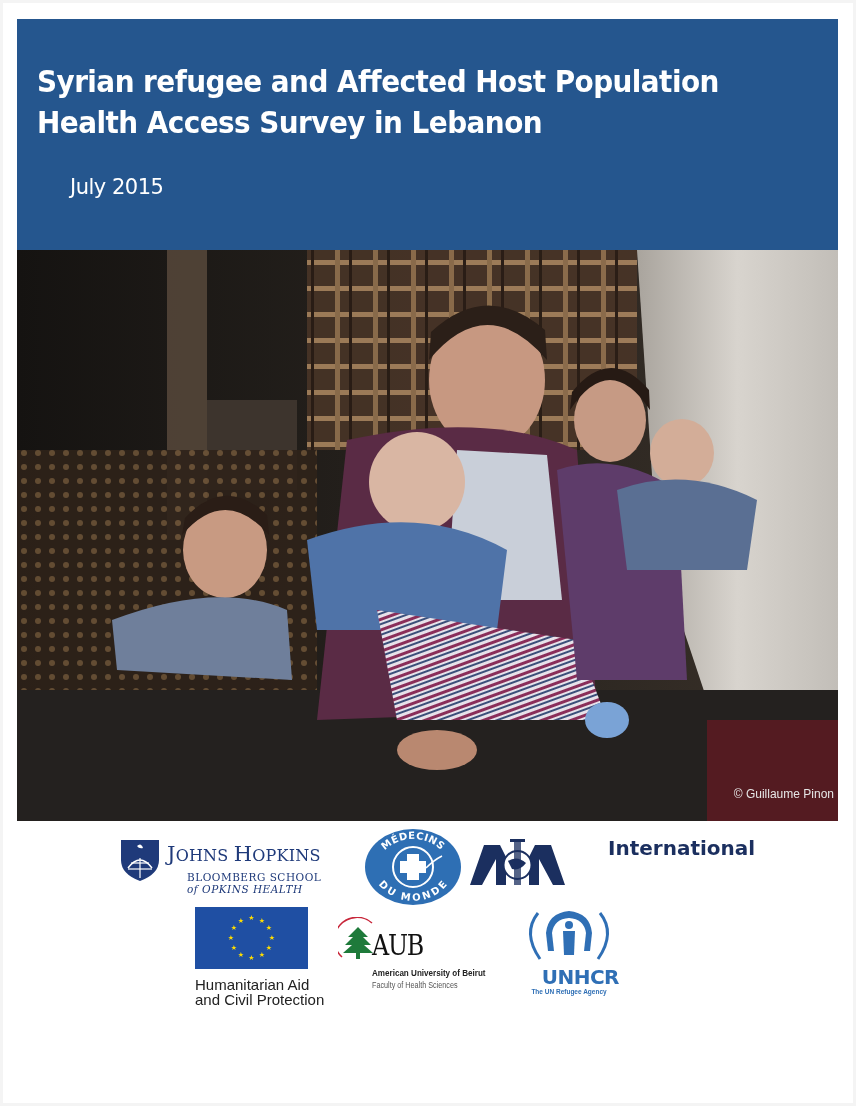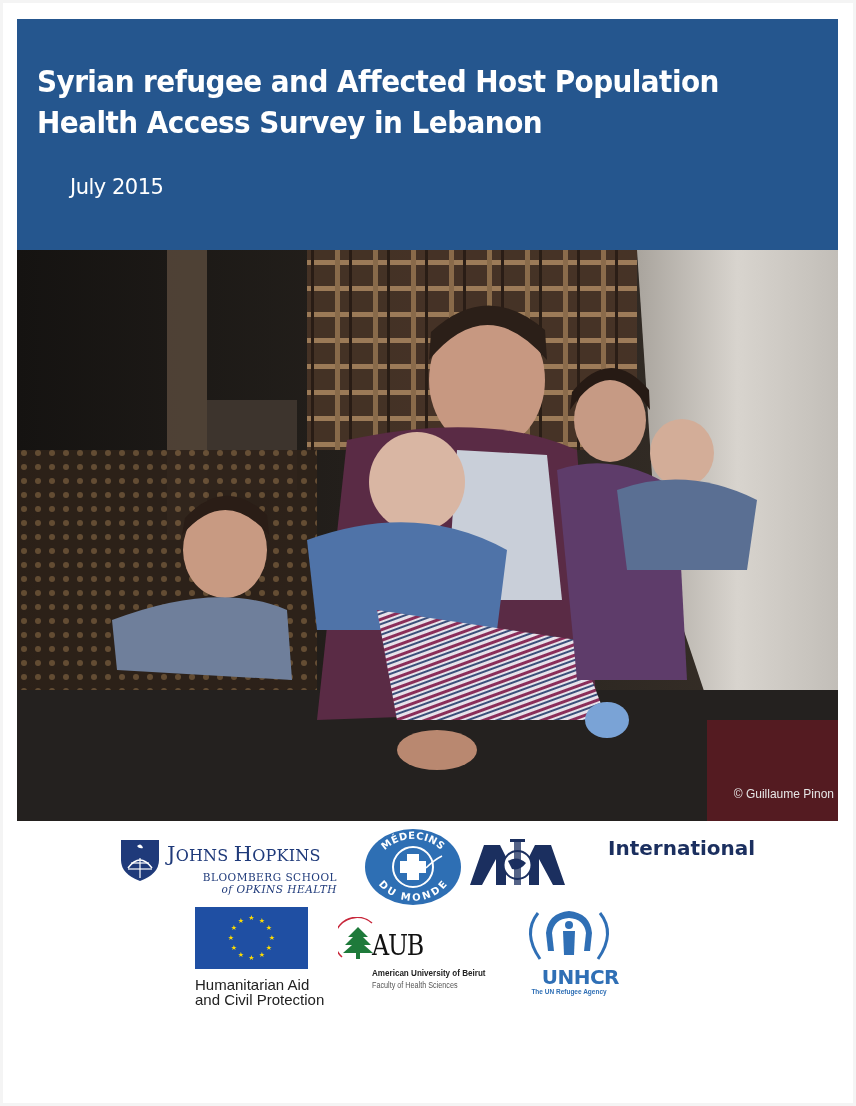--- a/index.html
+++ b/index.html
@@ -36,21 +36,21 @@
     font-family: "Liberation Sans", sans-serif; font-size: 12px;
   }
   .logo { position: absolute; }
   .jh-name {
     position: absolute; left: 48px; top: 4px; font-family: "DejaVu Serif", serif;
     color: #1f3a7a; font-size: 21px; white-space: nowrap; letter-spacing: 0.2px;
   }
   .jh-name .sc { font-size: 16px; }
   .jh-sub {
     position: absolute; left: 68px; top: 33px; font-family: "DejaVu Serif", serif;
-    color: #1f3a7a; font-size: 10.5px; line-height: 12px; text-align: right;
+    color: #1f3a7a; font-size: 10.5px; line-height: 12px; text-align: left;
     letter-spacing: 0.5px; white-space: nowrap; width: 150px;
   }
   .imc-text {
     position: absolute; left: 98px; top: 2px; color: #1b2f5f;
     font-family: "DejaVu Sans", sans-serif; font-weight: bold; font-size: 20px;
     line-height: 23px; white-space: nowrap; margin-left: 40px;
   }
   .eu-caption {
     position: absolute; left: 0; top: 70px; width: 114px; text-align: left;
     color: #222; font-family: Liberation Sans, sans-serif; font-size: 15px;

